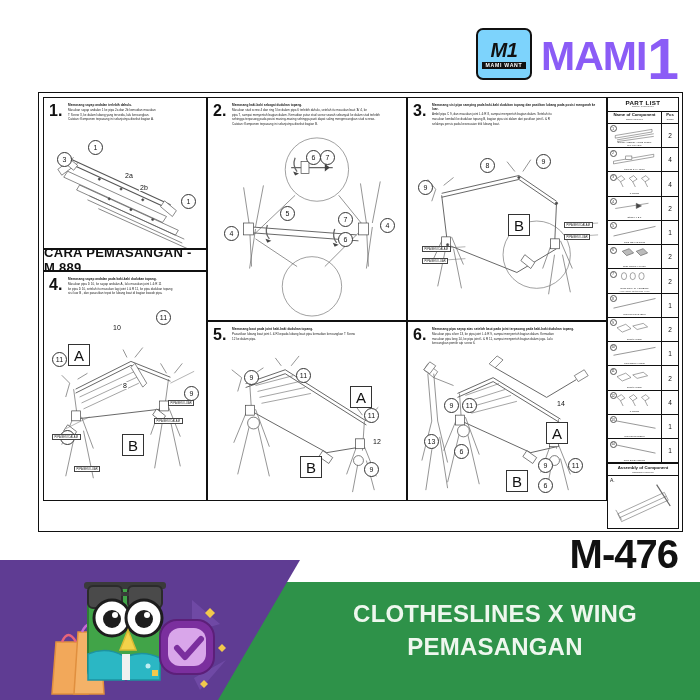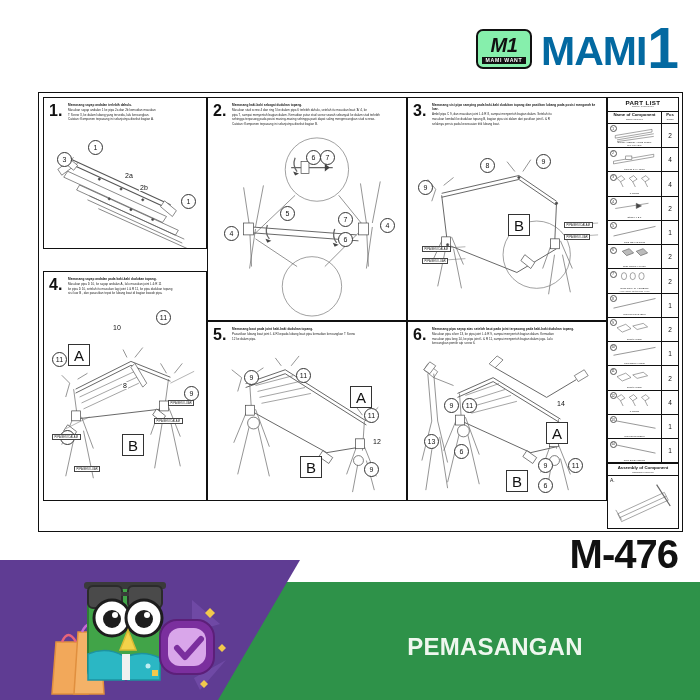--- a/index.html
+++ b/index.html
@@ -10,35 +10,35 @@
     overflow:hidden;position:relative;
   }
   
   #brand-header{
     position:absolute;left:0;top:0;width:700px;height:92px;background:#fff;
   }
   #logo-wrap{
     position:absolute;right:22px;top:28px;display:flex;align-items:flex-end;gap:9px;
   }
   #logo-badge{
-    width:56px;height:40px;border:2.5px solid #111;border-radius:7px;
+    width:56px;height:52px;border:2.5px solid #111;border-radius:7px;
     display:flex;flex-direction:column;align-items:center;justify-content:center;
-    padding:1px 0 0 0;box-sizing:border-box;background:#86efac;
+    padding:1px 0 0 0;box-sizing:border-box;background:#7dd3fc;
   }
   #logo-badge .m1{
     font-size:20px;font-weight:bold;font-style:italic;color:#111;line-height:1;
     letter-spacing:-.5px;font-family:"Liberation Sans",sans-serif;
   }
   #logo-badge .mw{
     margin-top:2px;background:#111;color:#fff;font-size:5.2px;font-weight:bold;
     letter-spacing:.7px;padding:1px 4px;line-height:1;
   }
   #logo-text{
-    font-size:41px;font-weight:bold;color:#0369a1;line-height:.86;letter-spacing:-1px;
-    font-family:"Liberation Sans",sans-serif;display:flex;align-items:flex-end;
+    font-size:41px;font-weight:bold;color:#8b5cf6;line-height:.86;letter-spacing:-1px;
+    font-family:"Liberation Sans",sans-serif;display:flex;
   }
   #logo-text .one{font-size:57px;line-height:.72;margin-left:1px;}
 
   
   #sheet{
     position:absolute;left:38px;top:92px;width:645px;height:440px;
     background:#fff;border:1px solid #111;box-sizing:border-box;
   }
   .panel{position:absolute;border:1px solid #111;box-sizing:border-box;background:#fff;overflow:hidden;}
   .pnum{
@@ -289,20 +289,23 @@
       <div class="cal" style="left:128px;top:26px;">9</div>
       <div class="cal" style="left:10px;top:52px;">9</div>
       <div class="calsq" style="left:100px;top:86px;">B</div>
       <div class="tag" style="left:156px;top:94px;">PIPA BESI DALAM</div>
       <div class="tag" style="left:156px;top:106px;">PIPA BESI LUAR</div>
       <div class="tag" style="left:14px;top:118px;">PIPA BESI DALAM</div>
       <div class="tag" style="left:14px;top:130px;">PIPA BESI LUAR</div>
     </div>
   </div>
 
+  <div id="cara-banner" style="left:4px;top:156px;width:164px;height:22px;">
+    <span>CARA PEMASANGAN - M 889</span>
+  </div>
 
   <div class="panel" style="left:4px;top:178px;width:164px;height:230px;">
     <div class="pnum">4</div>
     <div class="ptext">
       <div class="ptitle">Memasang sayap andalan pada kaki-kaki dudukan topang.</div>
       <div class="pbody">
         <div>Masukan pipa D 10, ke sayap andalan  A , lalu masukan joint L &amp; R 11</div>
         <div>ke pipa D 10, setelah itu masukan lagi joint L &amp; R 11, ke pipa dudukan topang</div>
         <div>sisi luar  B , dan pasastkan tepat ke lubang baut di bagian bawah pipa.</div>
       </div>
@@ -708,14 +711,15 @@
     <path d="M133 76 l8 9 l16 -18" fill="none" stroke="#7b2f9e" stroke-width="6" stroke-linecap="round" stroke-linejoin="round"></path>
 
     <g fill="#f2c94c">
       <path d="M166 36 l5 5 l-5 5 l-5 -5 Z"></path>
       <path d="M178 72 l4 4 l-4 4 l-4 -4 Z"></path>
       <path d="M160 108 l4 4 l-4 4 l-4 -4 Z"></path>
     </g>
   </svg>
 
   <div id="foot-code">M-476</div>
+  <div id="foot-l1">CLOTHESLINES X WING</div>
   <div id="foot-l2">PEMASANGAN</div>
 </div>
 
 </body></html>

